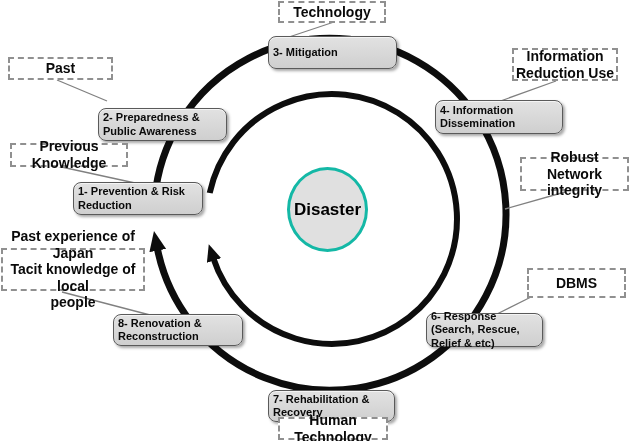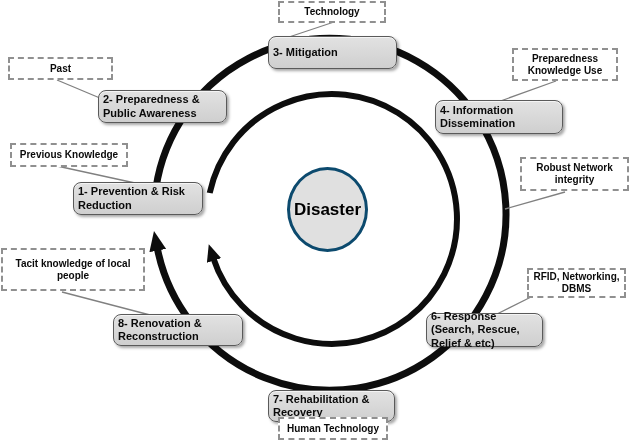--- a/index.html
+++ b/index.html
@@ -23,28 +23,28 @@
     padding:2px 4px;
     font-weight:bold;font-size:11px;line-height:1.22;color:#0a0a0a;
   }
   .ann{
     position:absolute;z-index:2;box-sizing:border-box;
     background:#fff;
     border:2px dashed var(--annotation-border,#909090);
     display:flex;flex-direction:column;align-items:center;justify-content:center;
     text-align:center;
     padding:1px 2px;
-    font-weight:bold;font-size:10px;line-height:1.18;color:#0a0a0a;
+    font-weight:bold;font-size:14px;line-height:1.18;color:#0a0a0a;
   }
   .ann span{display:block;}
   .center-ellipse{
     position:absolute;z-index:2;box-sizing:border-box;
     left:287px;top:167px;width:81px;height:85px;
     background:var(--center-fill,#e0e0e0);
-    border:3px solid #0c4a6e;border-radius:50%;
+    border:3px solid #14b8a6;border-radius:50%;
     display:flex;align-items:center;justify-content:center;
     font-weight:bold;font-size:17px;color:#000;
   }
 </style>
 </head>
 <body>
 
 <div class="canvas">
 
   <svg class="layer" width="629" height="441" viewBox="0 0 629 441">
@@ -71,21 +71,21 @@
     <line class="conn" x1="289" y1="403" x2="327" y2="418"></line>
   </svg>
 
   <div class="center-ellipse">
     <span>Disaster</span>
   </div>
 
   <div class="stage" style="left:73px;top:182px;width:130px;height:33px">
     <span>1- Prevention &amp; Risk Reduction</span>
   </div>
-  <div class="stage" style="left:98px;top:90px;width:129px;height:33px">
+  <div class="stage" style="left:98px;top:108px;width:129px;height:33px">
     <span>2- Preparedness &amp; Public Awareness</span>
   </div>
   <div class="stage" style="left:268px;top:36px;width:129px;height:33px">
     <span>3- Mitigation</span>
   </div>
   <div class="stage" style="left:435px;top:100px;width:128px;height:34px">
     <span>4- Information Dissemination</span>
   </div>
   <div class="stage" style="left:426px;top:313px;width:117px;height:34px">
     <span>6- Response (Search, Rescue, Relief &amp; etc)</span>
@@ -100,32 +100,32 @@
   <div class="ann" style="left:10px;top:143px;width:118px;height:24px">
     <span>Previous Knowledge</span>
   </div>
   <div class="ann" style="left:8px;top:57px;width:105px;height:23px">
     <span>Past</span>
   </div>
   <div class="ann" style="left:278px;top:1px;width:108px;height:22px">
     <span>Technology</span>
   </div>
   <div class="ann" style="left:512px;top:48px;width:106px;height:33px">
-    <span>Preparedness</span>
-    <span>Knowledge Use</span>
+    <span>Information</span>
+    <span>Reduction Use</span>
   </div>
   <div class="ann" style="left:520px;top:157px;width:109px;height:34px">
     <span>Robust Network</span>
     <span>integrity</span>
   </div>
   <div class="ann" style="left:527px;top:268px;width:99px;height:30px">
-    <span>RFID, Networking,</span>
     <span>DBMS</span>
   </div>
   <div class="ann" style="left:278px;top:417px;width:110px;height:23px">
     <span>Human Technology</span>
   </div>
   <div class="ann" style="left:1px;top:248px;width:144px;height:43px">
+    <span>Past experience of Japan</span>
     <span>Tacit knowledge of local</span>
     <span>people</span>
   </div>
 
 </div>
 
 </body></html>

